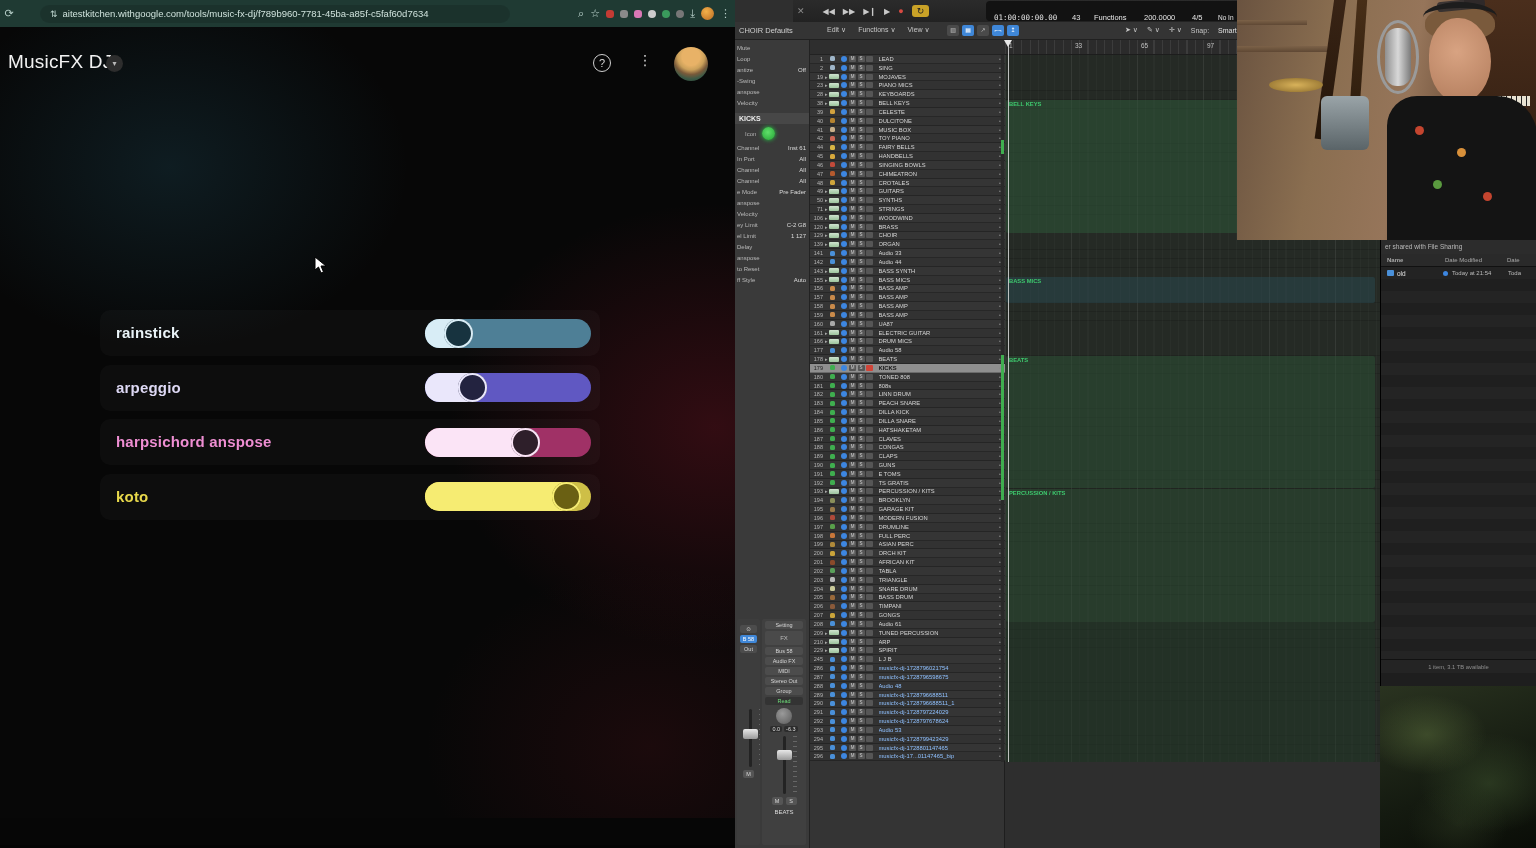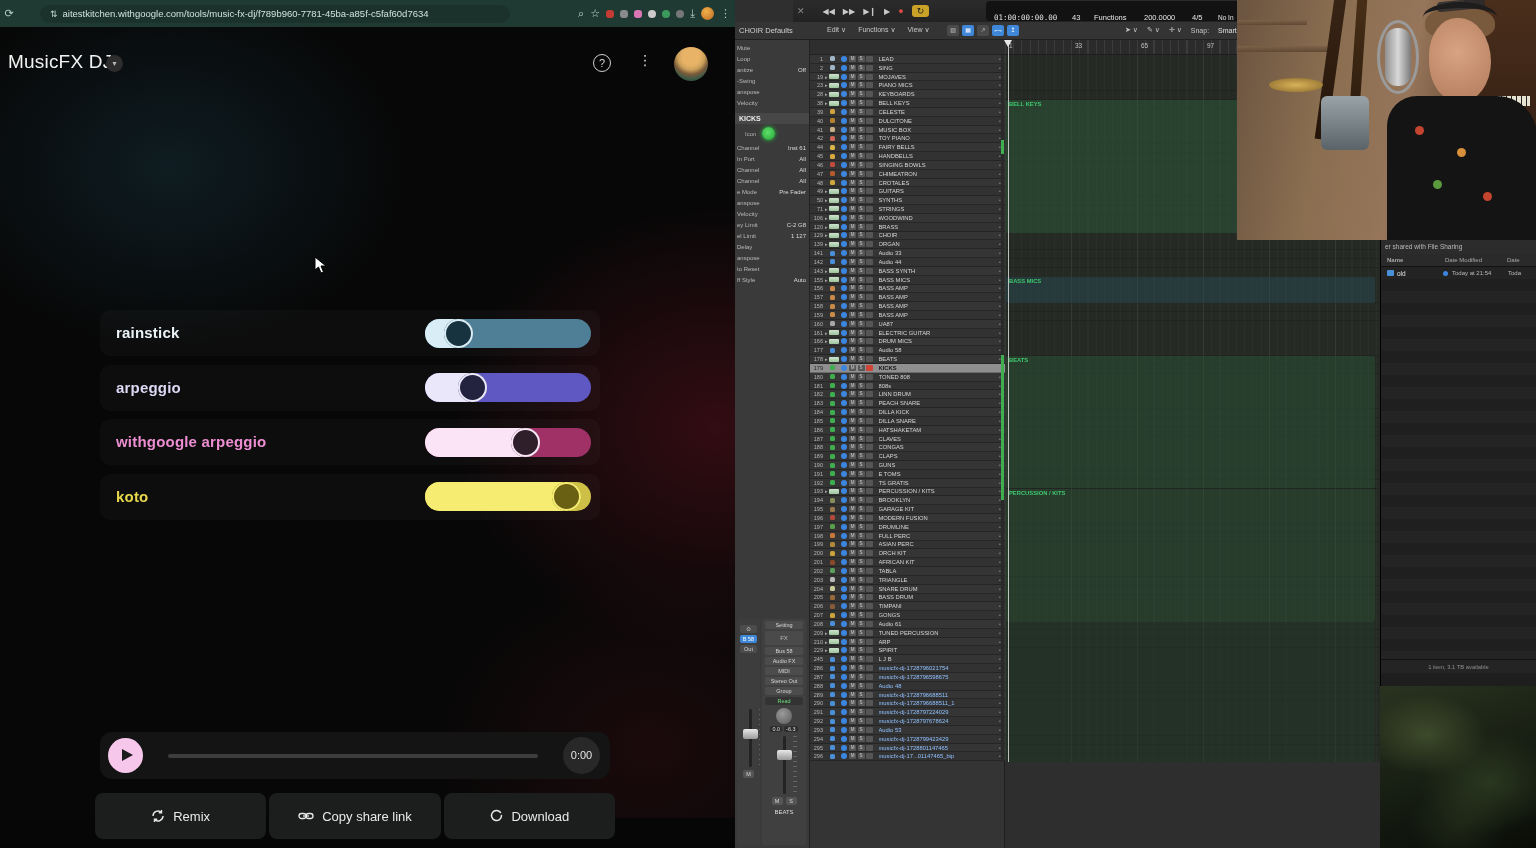--- a/index.html
+++ b/index.html
@@ -228,66 +228,36 @@
           </div>
         </div>
         <div class="slider-card" style="top: 337.5px;">
           <span class="slider-label" style="color: rgb(221, 216, 244);">arpeggio</span>
           <div class="slider-track" style="background: rgb(96, 88, 194);">
             <div class="slider-fill" style="background: rgb(234, 231, 251); width: 61.88px;"></div>
             <div class="slider-knob" style="left: 32.88px; background: rgb(35, 35, 64); box-shadow: rgb(234, 231, 251) 0px 0px 0px 2px inset;"></div>
           </div>
         </div>
         <div class="slider-card" style="top: 392px;">
-          <span class="slider-label" style="color: rgb(238, 142, 210);">withgoogle arpeggio</span>
+          <span class="slider-label" style="color: rgb(238, 142, 210);">harpsichord anspose</span>
           <div class="slider-track" style="background: rgb(160, 49, 102);">
             <div class="slider-fill" style="background: rgb(251, 228, 246); width: 115.31px;"></div>
             <div class="slider-knob" style="left: 86.31px; background: rgb(46, 31, 42); box-shadow: rgb(251, 228, 246) 0px 0px 0px 2px inset;"></div>
           </div>
         </div>
         <div class="slider-card" style="top: 446.5px;">
           <span class="slider-label" style="color: rgb(231, 216, 75);">koto</span>
           <div class="slider-track" style="background: rgb(206, 191, 71);">
             <div class="slider-fill" style="background: rgb(246, 236, 114); width: 156.41px;"></div>
             <div class="slider-knob" style="left: 127.41px; background: rgb(106, 96, 19); box-shadow: rgb(246, 236, 114) 0px 0px 0px 2px inset;"></div>
           </div>
         </div>
       </div>
 
-    <div class="abs" id="player-bar">
-      <span id="play-btn">
-          <span id="play-tri"></span>
-        </span>
-      <span id="progress-track"></span>
-      <span id="time-chip">0:00</span>
-    </div>
-
-    <div class="abs" id="action-row">
-      <div class="action-btn">
-        <svg width="14" height="14" viewBox="0 0 14 14">
-          <path d="M2 7a5 5 0 0 1 8.5-3.5M12 7a5 5 0 0 1-8.5 3.5" stroke="#e8eaea" stroke-width="1.4" fill="none"></path>
-          <path d="M10.5 1v2.7h-2.7M3.5 13v-2.7h2.7" stroke="#e8eaea" stroke-width="1.4" fill="none"></path>
-        </svg>
-        <span>Remix</span>
-      </div>
-      <div class="action-btn">
-        <svg width="16" height="12" viewBox="0 0 16 12">
-          <rect x="1" y="3.5" width="7" height="5" rx="2.5" stroke="#e8eaea" stroke-width="1.3" fill="none"></rect>
-          <rect x="8" y="3.5" width="7" height="5" rx="2.5" stroke="#e8eaea" stroke-width="1.3" fill="none"></rect>
-          <line x1="5" y1="6" x2="11" y2="6" stroke="#e8eaea" stroke-width="1.3"></line>
-        </svg>
-        <span>Copy share link</span>
-      </div>
-      <div class="action-btn">
-        <svg width="14" height="14" viewBox="0 0 14 14">
-          <path d="M11.5 3.5a5 5 0 1 0 1 3" stroke="#e8eaea" stroke-width="1.5" fill="none" stroke-linecap="round"></path>
-        </svg>
-        <span>Download</span>
-      </div>
-    </div>
+
 
     <div class="abs" id="mfx-footer">
       
       
       
     </div>
   </div>
 
   <svg class="abs" id="cursor" viewBox="0 0 14 18">
     <polygon points="1,1 1,14 4.5,11 7,17 9.5,16 7,10 12,10" fill="#fff" stroke="#000" stroke-width="1"></polygon>

